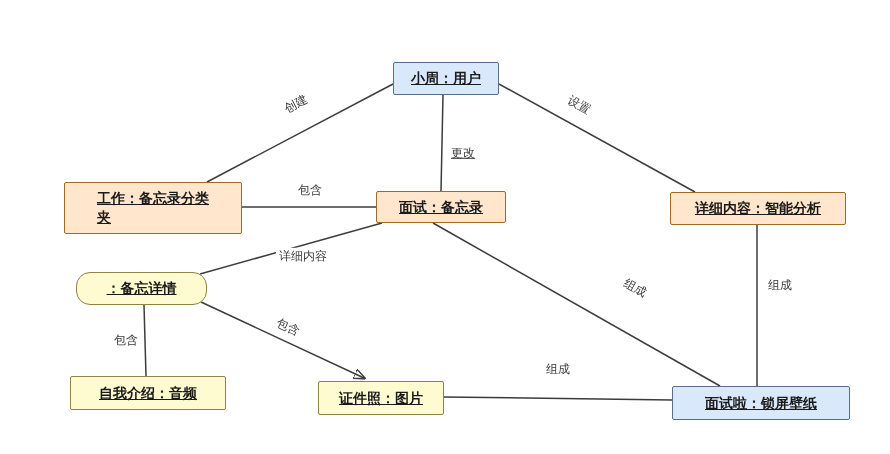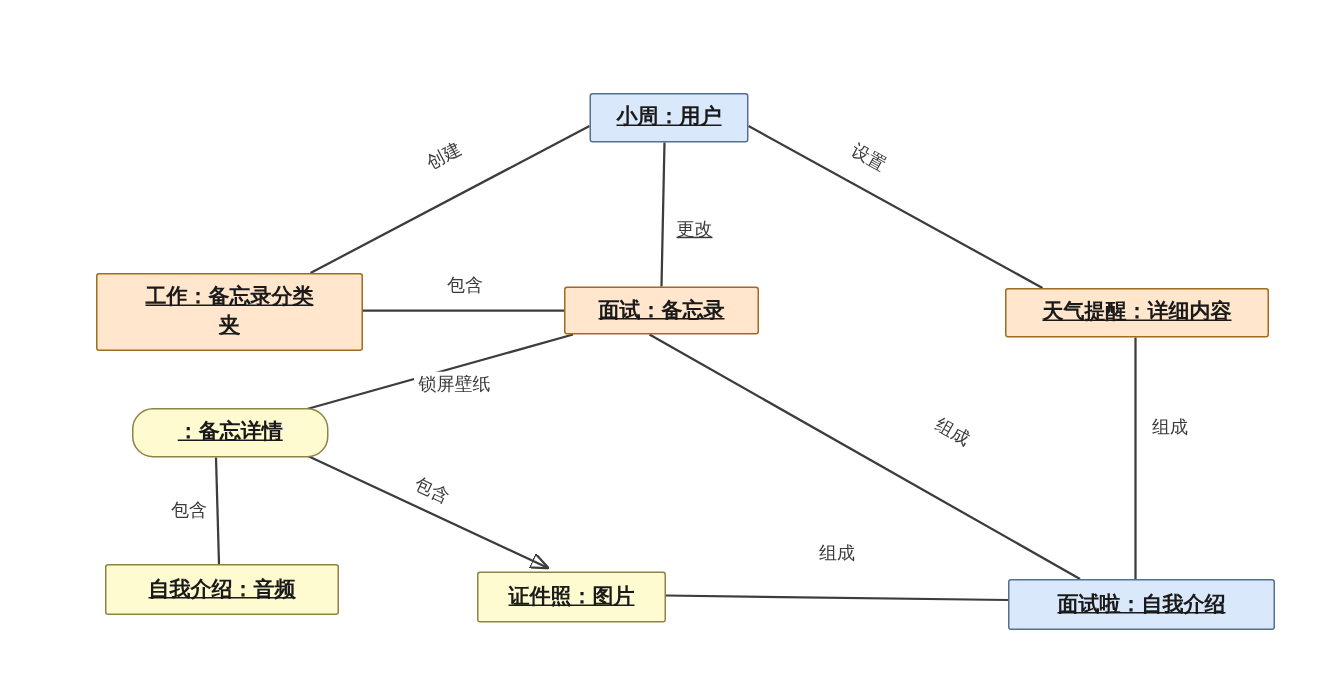--- a/index.html
+++ b/index.html
@@ -25,21 +25,20 @@
     stroke: #3c3c3c;
     stroke-width: 1.5;
     fill: none;
   }
   .node {
     position: absolute;
     box-sizing: border-box;
     display: flex;
     align-items: center;
     justify-content: center;
-    text-align: center;
     border-radius: 2px;
     font-size: 14px;
     font-weight: bold;
     color: #1a1a1a;
     line-height: 1.35;
   }
   .node .node-label {
     text-decoration: underline;
     white-space: pre-line;
     padding: 0 4px;
@@ -87,43 +86,43 @@
   <div class="node orange" style="left:64px;  top:182px; width:178px; height:52px;">
     <span class="node-label">工作：备忘录分类
 夹</span>
   </div>
 
   <div class="node orange" style="left:376px; top:191px; width:130px; height:32px;">
     <span class="node-label">面试：备忘录</span>
   </div>
 
   <div class="node orange" style="left:670px; top:192px; width:176px; height:33px;">
-    <span class="node-label">天气提醒：详细内容</span>
+    <span class="node-label">详细内容：智能分析</span>
   </div>
 
-  <div class="node yellow" style="left:88px;  top:272px; width:131px; height:33px;border-radius:14px;">
+  <div class="node yellow" style="left:76px;  top:272px; width:131px; height:33px;border-radius:14px;">
     <span class="node-label">：备忘详情</span>
   </div>
 
   <div class="node yellow" style="left:70px;  top:376px; width:156px; height:34px;">
     <span class="node-label">自我介绍：音频</span>
   </div>
 
   <div class="node yellow" style="left:318px; top:381px; width:126px; height:34px;">
     <span class="node-label">证件照：图片</span>
   </div>
 
   <div class="node blue" style="left:672px; top:386px; width:178px; height:34px;">
-    <span class="node-label">面试啦：自我介绍</span>
+    <span class="node-label">面试啦：锁屏壁纸</span>
   </div>
 
   <div class="edge-label" style="left:296px; top:104px; transform:translate(-50%,-50%) rotate(-28deg);">创建</div>
   <div class="edge-label" style="left:579px; top:105px; transform:translate(-50%,-50%) rotate(29deg);">设置</div>
   <div class="edge-label" style="left:463px; top:153px; transform:translate(-50%,-50%);text-decoration:underline;">更改</div>
   <div class="edge-label" style="left:310px; top:190px; transform:translate(-50%,-50%);">包含</div>
-  <div class="edge-label" style="left:303px; top:256px; transform:translate(-50%,-50%);">锁屏壁纸</div>
+  <div class="edge-label" style="left:303px; top:256px; transform:translate(-50%,-50%);">详细内容</div>
   <div class="edge-label" style="left:635px; top:288px; transform:translate(-50%,-50%) rotate(29deg);">组成</div>
   <div class="edge-label" style="left:780px; top:285px; transform:translate(-50%,-50%);">组成</div>
   <div class="edge-label" style="left:126px; top:340px; transform:translate(-50%,-50%);">包含</div>
   <div class="edge-label" style="left:288px; top:327px; transform:translate(-50%,-50%) rotate(25deg);">包含</div>
   <div class="edge-label" style="left:558px; top:369px; transform:translate(-50%,-50%);">组成</div>
 
 </div>
 
 </body></html>

